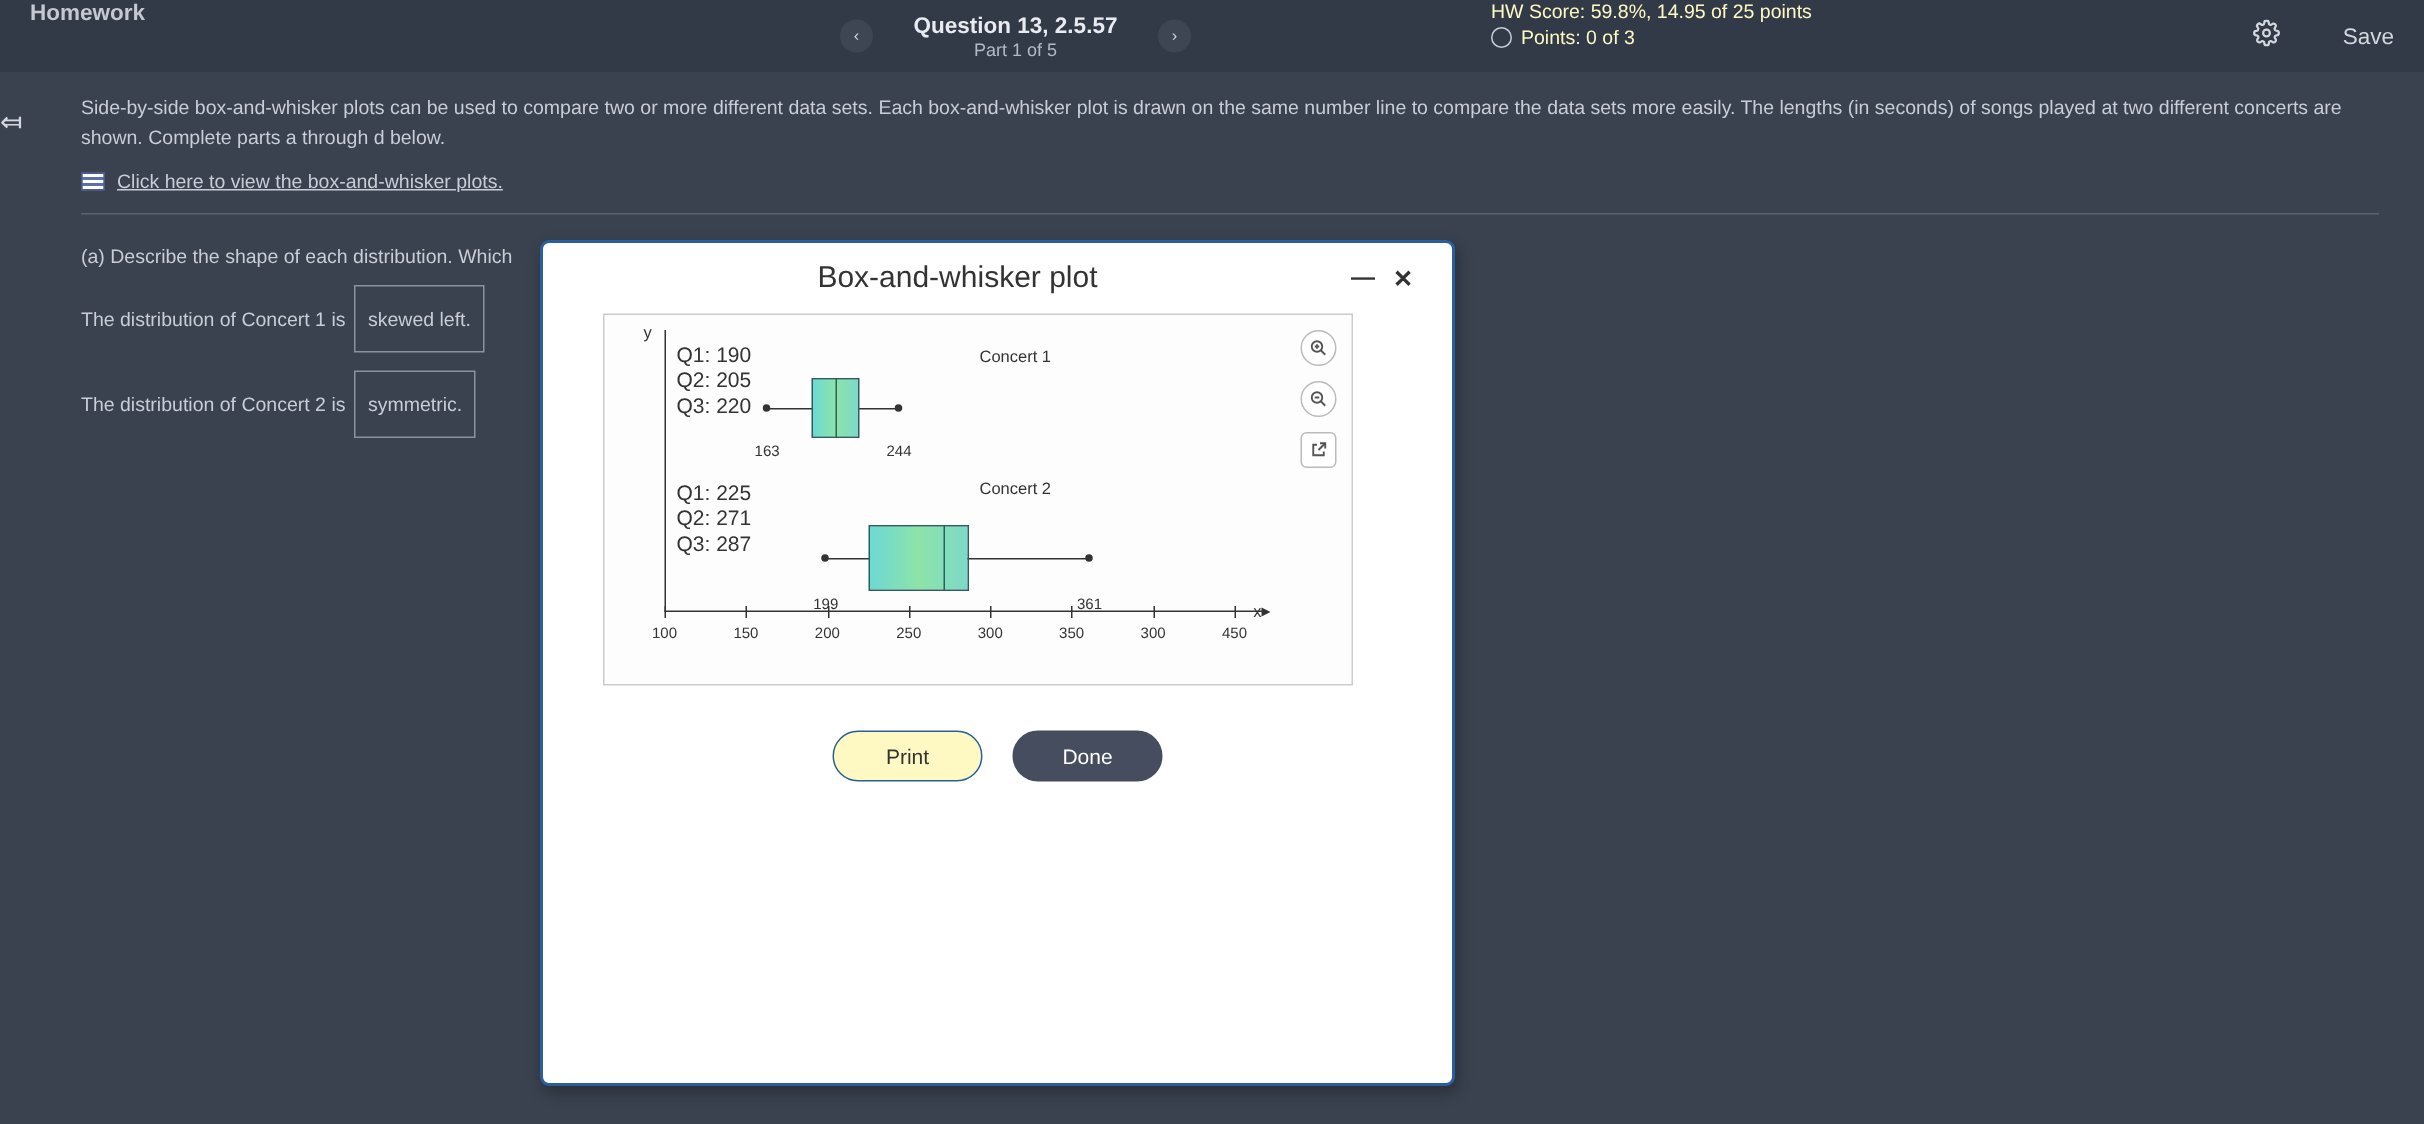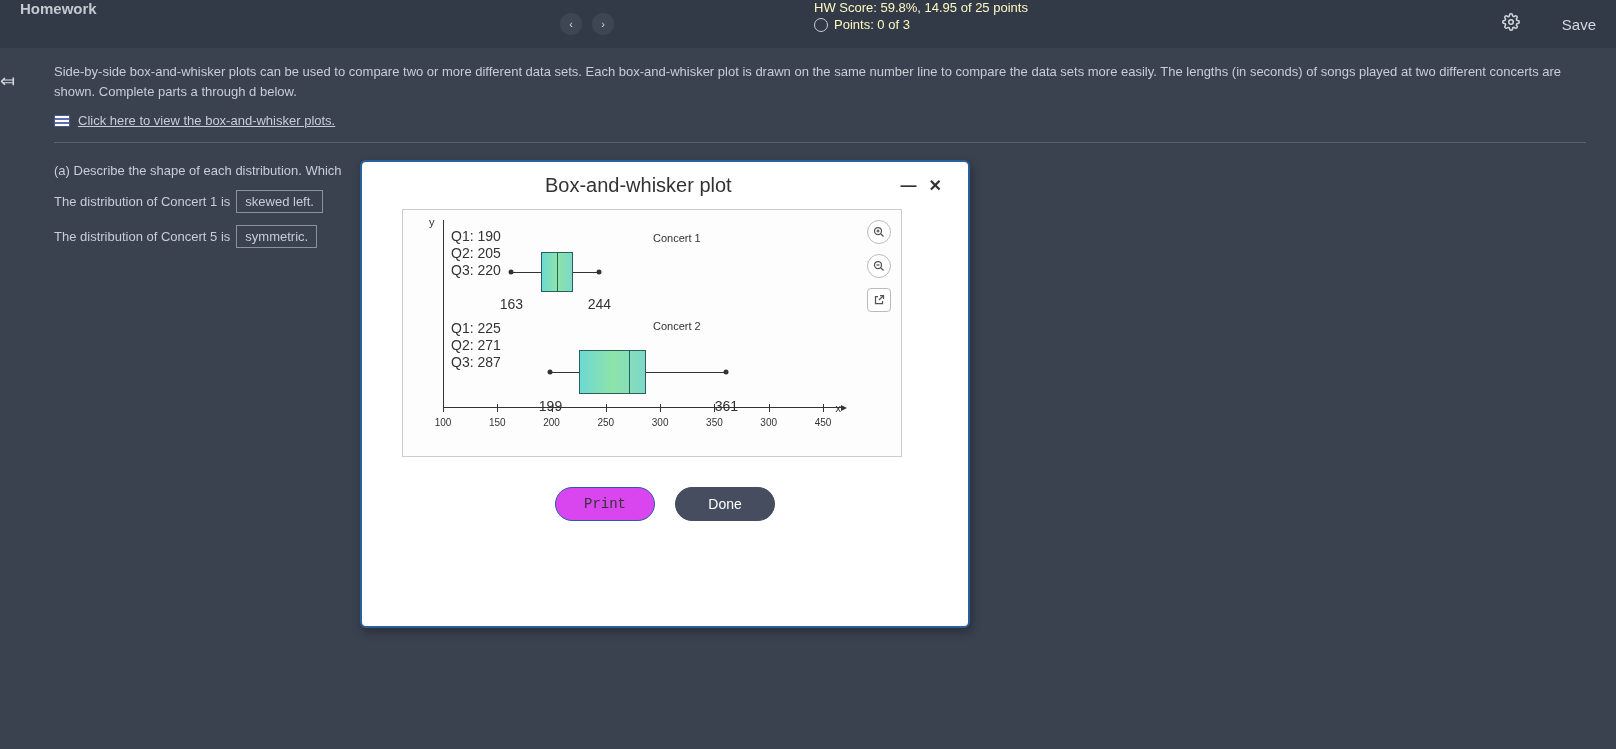--- a/index.html
+++ b/index.html
@@ -111,32 +111,32 @@
     
     .question-block {
       margin-left: 44px;
       color: #c8cdd6;
     }
     .q-line { margin-bottom: 12px; }
     .ans-row { margin-bottom: 12px; display: flex; align-items: center; gap: 6px; flex-wrap: wrap; }
     .ans-box {
       display: inline-block;
       border: 1px solid #8a92a2;
-      padding: 3px 8px;
+      padding: 14px 8px;
       background: #3a4250;
       min-width: 80px;
     }
     
     
     .modal {
       position: absolute;
       left: 360px;
       top: 160px;
       width: 610px;
-      height: 468px;
+      height: 564px;
       background: #fff;
       border: 2px solid #2a5f9e;
       border-radius: 6px;
       box-shadow: 2px 4px 10px rgba(0,0,0,0.3);
       color: #333;
     }
     .modal-header {
       display: flex;
       align-items: center;
       padding: 12px 20px;
@@ -267,58 +267,61 @@
       border: 1px solid #2a5f5e;
       background: linear-gradient(90deg, #6dd9d4, #8de3a8, #7dd9c9);
     }
     .median {
       position: absolute;
       width: 1px;
       background: #2a5f5e;
     }
     .val-label {
       position: absolute;
-      font-size: 14px;
+      font-size: 10px;
       color: #333;
       transform: translateX(-50%);
     }
     
     .modal-footer {
       display: flex;
       justify-content: center;
       gap: 20px;
       margin-top: 30px;
     }
     .pill-btn {
       min-width: 100px;
       padding: 8px 24px;
       border-radius: 20px;
       font-size: 14px;
       cursor: pointer;
       text-align: center;
     }
     .pill-outline {
       border: 1.5px solid #2a5f9e;
-      background: #d946ef;
-      color: #333;
-      font-family: Liberation Mono, monospace;
+      background: #fef9c3;
+      color: #333;
     }
     .pill-solid {
       background: #454d5e;
       color: #fff;
       border: 1.5px solid #454d5e;
     }
   </style>
 </head>
 <body>
 
 <div class="header">
   <div class="header-title">Homework</div>
   <div class="nav-group">
     <div class="nav-btn">‹</div>
+    <div class="q-center">
+      <div class="q-title">Question 13, 2.5.57</div>
+      <div class="q-sub">Part 1 of 5</div>
+    </div>
     <div class="nav-btn">›</div>
   </div>
   <div class="score-block">
     <div>HW Score: 59.8%, 14.95 of 25 points</div>
     <div class="points-row">
       <span class="circle-icon"></span>
       <span>Points: 0 of 3</span>
     </div>
   </div>
   <div class="header-right">
@@ -341,21 +344,21 @@
   </div>
   <div class="divider"></div>
 
   <div class="question-block">
     <div class="q-line">(a) Describe the shape of each distribution. Which</div>
     <div class="ans-row">
       <span>The distribution of Concert 1 is</span>
       <span class="ans-box">skewed left.</span>
     </div>
     <div class="ans-row">
-      <span>The distribution of Concert 5 is</span>
+      <span>The distribution of Concert 2 is</span>
       <span class="ans-box">symmetric.</span>
     </div>
   </div>
 </div>
 
 <div class="modal">
   <div class="modal-header">
     <div class="modal-title">Box-and-whisker plot</div>
     <span class="modal-ctrl">—</span>
     <span class="modal-ctrl">✕</span>

